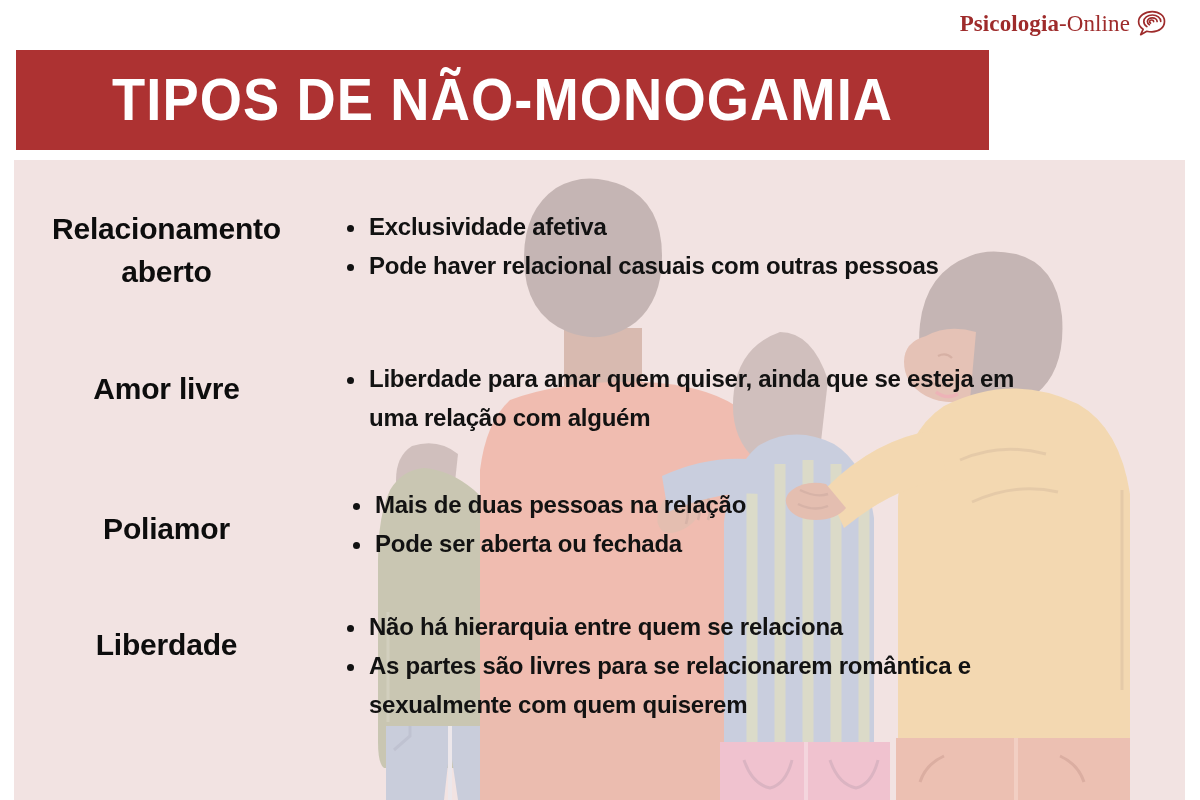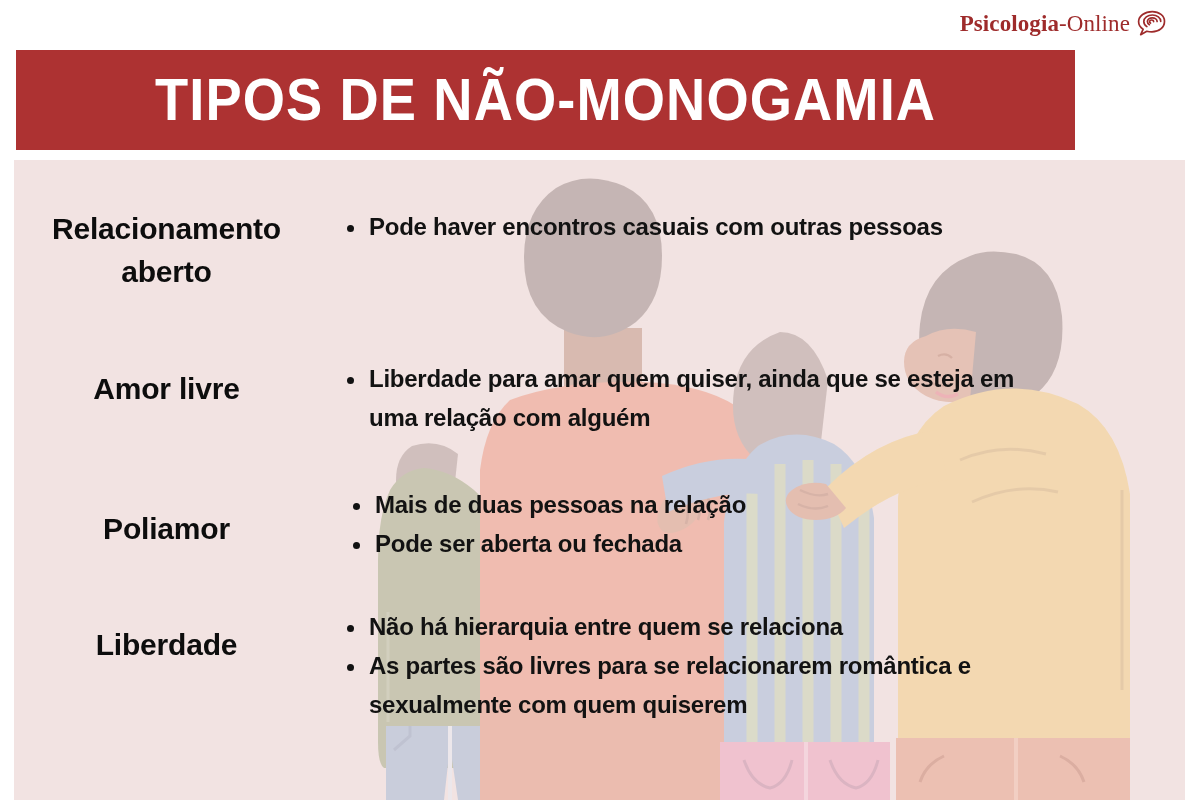--- a/index.html
+++ b/index.html
@@ -42,21 +42,21 @@
     white-space: nowrap;
   }
   .logo-text .bold-part { font-weight: bold; }
   .logo-brain { display: block; }
 
   
   .title-banner {
     position: absolute;
     left: 16px;
     top: 50px;
-    width: 1059px;
+    width: 973px;
     height: 100px;
     background: #ad3232;
     display: flex;
     align-items: center;
     justify-content: center;
   }
   .title-text {
     color: #ffffff;
     font-family: "Liberation Sans", sans-serif;
     font-weight: bold;
@@ -258,21 +258,22 @@
 
   <div class="rows">
 
     <div class="row row-1">
       <div class="row-label">
         <div>Relacionamento</div>
         <div>aberto</div>
       </div>
       <div class="row-bullets">
         <ul class="bullets">
-          <li>Pode haver encontros casuais com outras pessoas</li>
+          <li>Exclusividade afetiva</li>
+          <li>Pode haver relacional casuais com outras pessoas</li>
         </ul>
       </div>
     </div>
 
     <div class="row row-3">
       <div class="row-label">
         <div>Poliamor</div>
       </div>
       <div class="row-bullets">
         <ul class="bullets">

